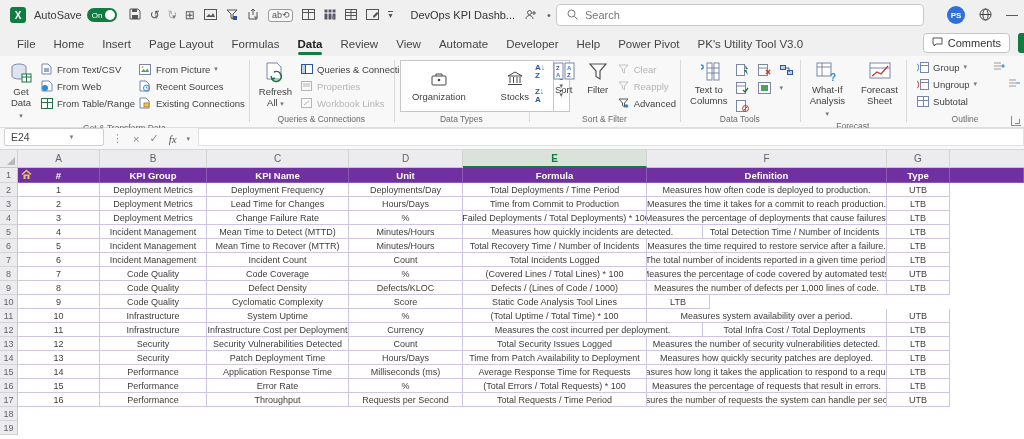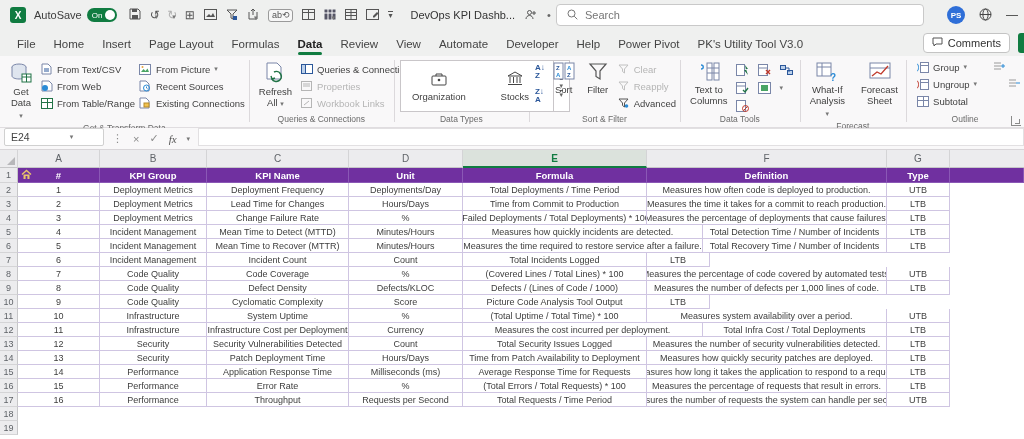--- a/index.html
+++ b/index.html
@@ -705,31 +705,32 @@
             <div class="tcell" style="width: 240px;">Measures how quickly incidents are detected.</div>
             <div class="tcell" style="width: 184px;">Total Detection Time / Number of Incidents</div>
             <div class="tcell" style="width: 63px;">LTB</div>
             <div class="tcell filler" style="width: 74px;"></div>
           </div>
           <div class="trow" style="height: 14px;">
             <div class="tcell" style="width: 82px;">5</div>
             <div class="tcell" style="width: 107px;">Incident Management</div>
             <div class="tcell" style="width: 142px;">Mean Time to Recover (MTTR)</div>
             <div class="tcell" style="width: 114px;">Minutes/Hours</div>
+            <div class="tcell" style="width: 184px;">Total Recovery Time / Number of Incidents</div>
             <div class="tcell" style="width: 240px;">Measures the time required to restore service after a failure.</div>
-            <div class="tcell" style="width: 184px;">Total Recovery Time / Number of Incidents</div>
             <div class="tcell" style="width: 63px;">LTB</div>
             <div class="tcell filler" style="width: 74px;"></div>
           </div>
           <div class="trow" style="height: 14px;">
             <div class="tcell" style="width: 82px;">6</div>
             <div class="tcell" style="width: 107px;">Incident Management</div>
             <div class="tcell" style="width: 142px;">Incident Count</div>
             <div class="tcell" style="width: 114px;">Count</div>
             <div class="tcell" style="width: 184px;">Total Incidents Logged</div>
+            <div class="tcell" style="width: 240px;">The total number of incidents reported in a given time period.</div>
             <div class="tcell" style="width: 63px;">LTB</div>
             <div class="tcell filler" style="width: 74px;"></div>
           </div>
           <div class="trow" style="height: 14px;">
             <div class="tcell" style="width: 82px;">7</div>
             <div class="tcell" style="width: 107px;">Code Quality</div>
             <div class="tcell" style="width: 142px;">Code Coverage</div>
             <div class="tcell" style="width: 114px;">%</div>
             <div class="tcell" style="width: 184px;">(Covered Lines / Total Lines) * 100</div>
             <div class="tcell" style="width: 240px;">Measures the percentage of code covered by automated tests.</div>
@@ -744,21 +745,21 @@
             <div class="tcell" style="width: 184px;">Defects / (Lines of Code / 1000)</div>
             <div class="tcell" style="width: 240px;">Measures the number of defects per 1,000 lines of code.</div>
             <div class="tcell" style="width: 63px;">LTB</div>
             <div class="tcell filler" style="width: 74px;"></div>
           </div>
           <div class="trow" style="height: 14px;">
             <div class="tcell" style="width: 82px;">9</div>
             <div class="tcell" style="width: 107px;">Code Quality</div>
             <div class="tcell" style="width: 142px;">Cyclomatic Complexity</div>
             <div class="tcell" style="width: 114px;">Score</div>
-            <div class="tcell" style="width: 184px;">Picture Code Analysis Tool Output</div>
+            <div class="tcell" style="width: 184px;">Static Code Analysis Tool Lines</div>
             <div class="tcell" style="width: 63px;">LTB</div>
             <div class="tcell filler" style="width: 74px;"></div>
           </div>
           <div class="trow" style="height: 14px;">
             <div class="tcell" style="width: 82px;">10</div>
             <div class="tcell" style="width: 107px;">Infrastructure</div>
             <div class="tcell" style="width: 142px;">System Uptime</div>
             <div class="tcell" style="width: 114px;">%</div>
             <div class="tcell" style="width: 184px;">(Total Uptime / Total Time) * 100</div>
             <div class="tcell" style="width: 240px;">Measures system availability over a period.</div>

